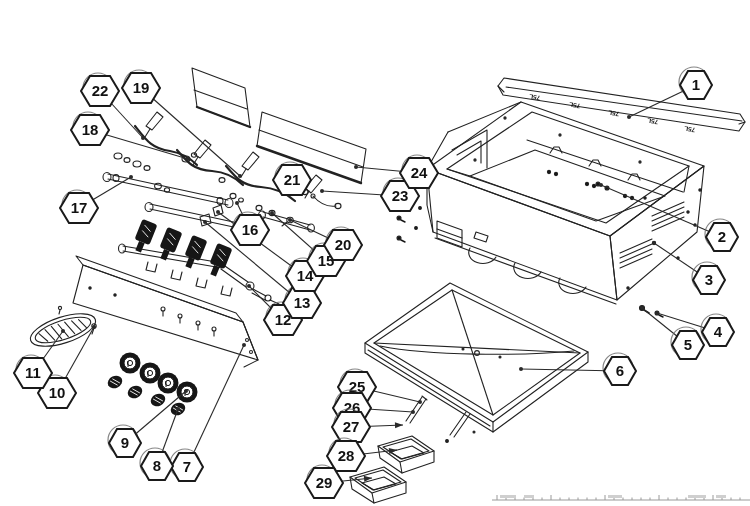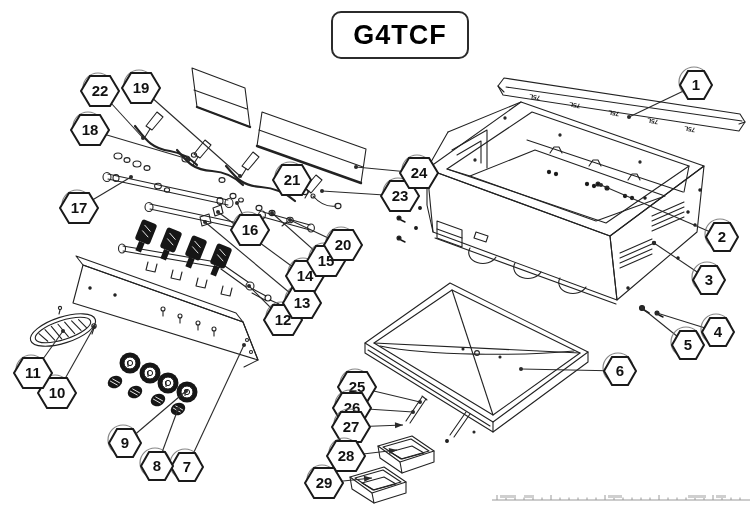--- a/index.html
+++ b/index.html
@@ -621,16 +621,13 @@
         <g>
           <line class="leader" x1="324" y1="483" x2="372" y2="478"></line>
           <polygon class="leader-dot" points="372,478 364.3538709816521,481.812703900748 363.7322344760954,475.8449934474033"></polygon>
           <circle class="callout-ring" cx="322" cy="480" r="15"></circle>
           <polygon class="callout-hex" points="314,468 334,468 343,483 334,498 314,498 305,483"></polygon>
           <text class="callout-num" x="324" y="483" text-anchor="middle" dy=".35em">29</text>
         </g>
       </g>
   </svg>
 
-  <div class="title-box">
-    <span>G4TCF</span>
-  </div>
 </div>
 
 </body></html>

